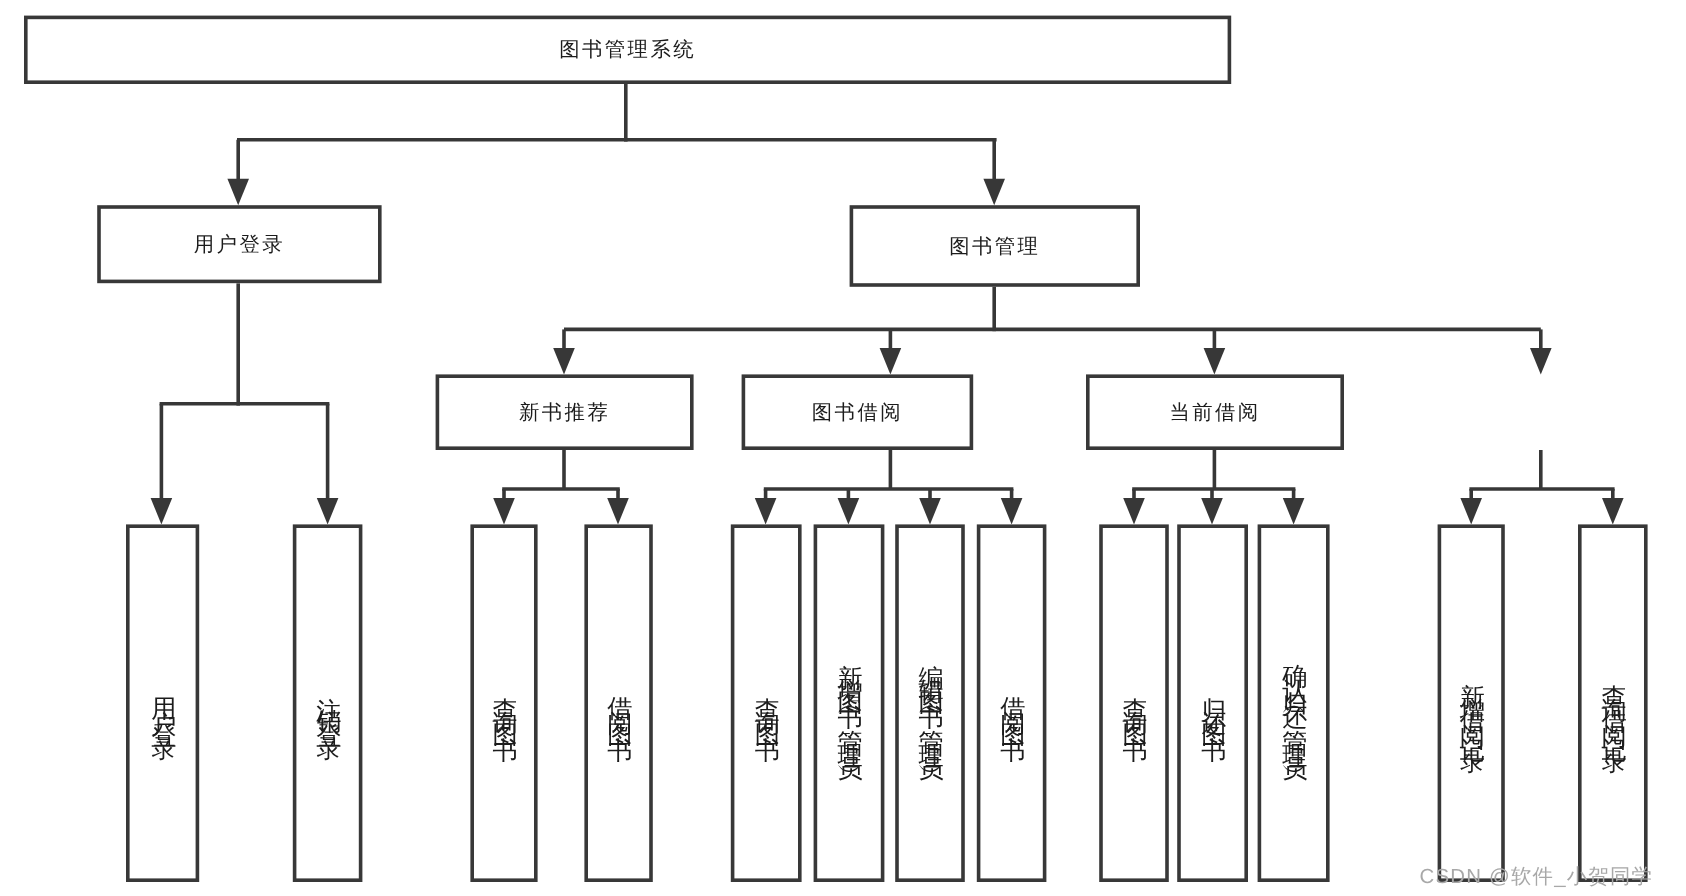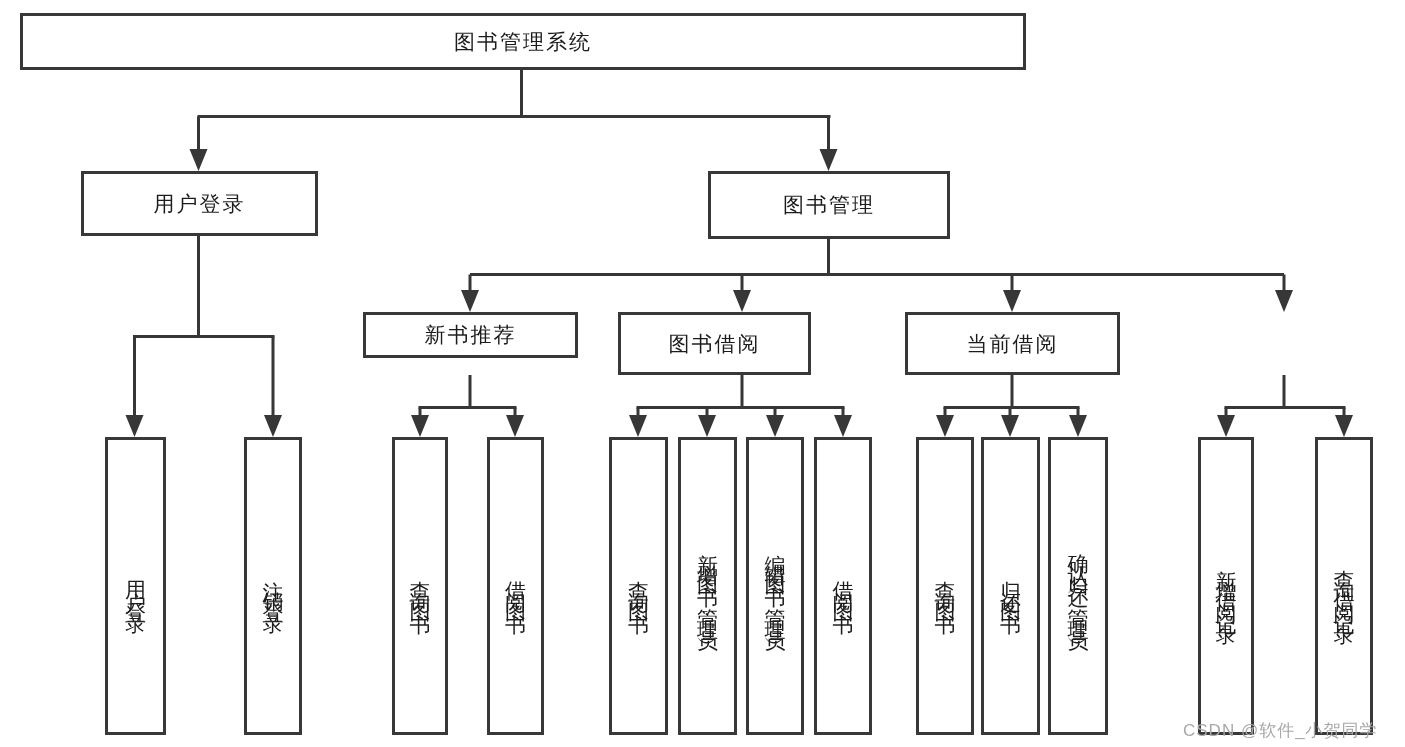--- a/index.html
+++ b/index.html
@@ -16,21 +16,21 @@
   .wires polygon { fill: var(--line, #373737); }
   .box {
     position: absolute;
     box-sizing: border-box;
     background: #ffffff;
     border: 3px solid var(--border, #383838);
     display: flex;
     align-items: center;
     justify-content: center;
     color: var(--text, #1c1c1c);
-    font-size: 21px;
+    font-size: 17px;
     white-space: nowrap;
   }
   .box.h { letter-spacing: 2px; }
   .box.v {
     writing-mode: vertical-rl;
     text-orientation: mixed;
     letter-spacing: 11px;
     font-size: 21px;
   }
   .watermark {
@@ -108,21 +108,21 @@
     <line x1="1344" y1="407.5" x2="1344" y2="420"></line>
     <polygon points="1217,415 1235,415 1226,437"></polygon>
     <polygon points="1335,415 1353,415 1344,437"></polygon>
   </svg>
 
   <div class="box h" style="left:20px;top:13px;width:1006px;height:57px">图书管理系统</div>
 
   <div class="box h" style="left:81px;top:171px;width:237px;height:65px">用户登录</div>
   <div class="box h" style="left:708px;top:171px;width:242px;height:68px">图书管理</div>
 
-  <div class="box h" style="left:363px;top:312px;width:215px;height:46px">新书推荐</div>
+  <div class="box h" style="left:363px;top:312px;width:215px;height:63px">新书推荐</div>
   <div class="box h" style="left:618px;top:312px;width:193px;height:63px">图书借阅</div>
   <div class="box h" style="left:905px;top:312px;width:215px;height:63px">当前借阅</div>
 
   <div class="box v" style="left:105px;top:437px;width:61px;height:298px">用户登录</div>
   <div class="box v" style="left:244px;top:437px;width:58px;height:298px">注销登录</div>
 
   <div class="box v" style="left:392px;top:437px;width:56px;height:298px">查询图书</div>
   <div class="box v" style="left:487px;top:437px;width:57px;height:298px">借阅图书</div>
 
   <div class="box v" style="left:609px;top:437px;width:59px;height:298px">查询图书</div>

